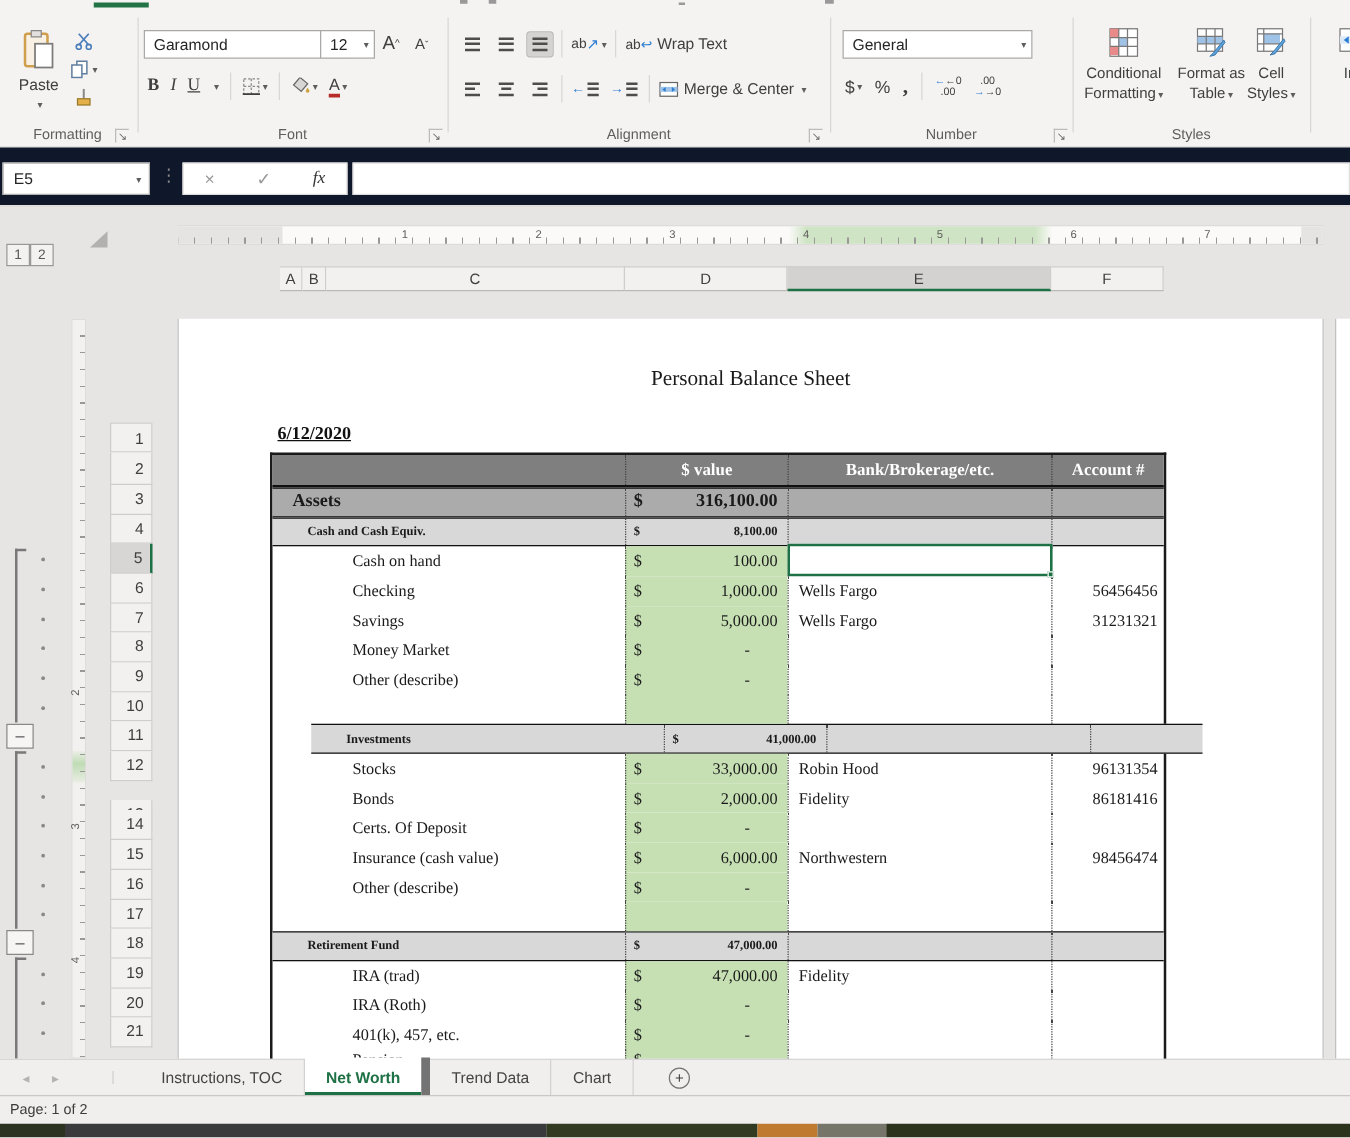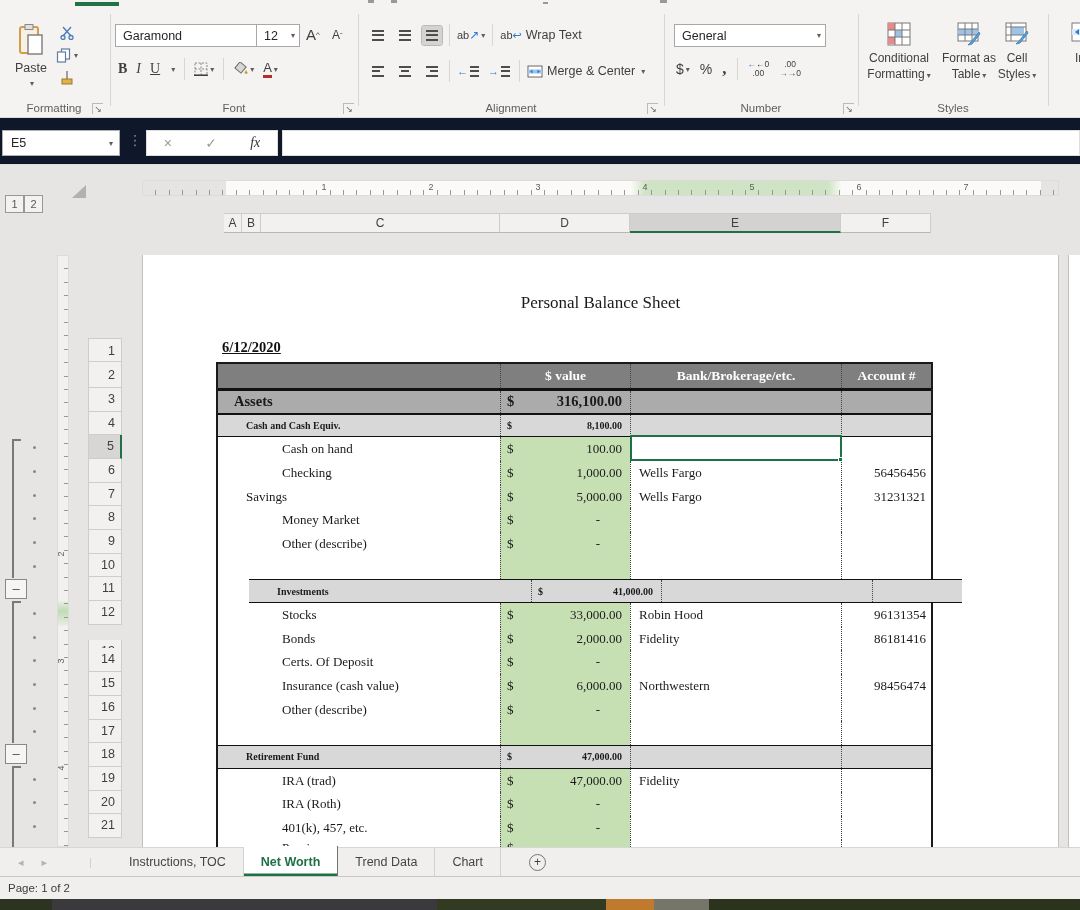--- a/index.html
+++ b/index.html
@@ -109,21 +109,21 @@
   .trow.total .c { font-weight:bold; font-size:14.5px; }
   .trow.section { background:#d8d8d8; border-top:1px solid #111; border-bottom:1px solid #111; }
   .trow.section .c { font-weight:bold; font-size:10px; }
   .trow.item .c-val, .trow.spacer .c-val { background:#c6e0b4; }
   #sel-overlay { position:absolute; left:630px; top:270px; width:212px; height:26px; border:2px solid #1e7145; background:#fff; z-index:5; }
   #sel-handle { position:absolute; right:-3px; bottom:-3px; width:5px; height:5px; background:#1e7145; border:1px solid #fff; }
   
   #tabbar { position:absolute; left:0; top:847px; width:1080px; height:29px; background:#f1efee; border-top:1px solid #d8d6d5; display:flex; align-items:stretch; }
   .nav-arrows { display:flex; align-items:center; gap:18px; padding-left:18px; width:112px; color:#b5b3b2; font-size:11px; }
   .sheet-tab { display:flex; align-items:center; padding:0 17px; font-size:12.5px; color:#444; border-right:1px solid #d4d2d1; }
-  .sheet-tab.active { background:#fff; color:#1e7145; font-weight:bold; box-shadow:inset 0 -2.5px 0 #1e7145; border-right:1px solid #737373; margin-top:-2px; padding-top:2px; }
+  .sheet-tab.active { background:#fff; color:#1e7145; font-weight:bold; box-shadow:inset 0 -2.5px 0 #1e7145; border-right:7px solid #737373; margin-top:-2px; padding-top:2px; }
   #new-sheet { display:flex; align-items:center; margin-left:28px; }
   #new-sheet .circle { width:17px; height:17px; border:1px solid #767472; border-radius:50%; text-align:center; line-height:15px; font-size:12px; color:#3f3f3f; }
   
   #statusbar { position:absolute; left:0; top:876px; width:1080px; height:23px; background:#f1efee; border-top:1px solid #cac8c7; font-size:11.5px; color:#3c3c3c; display:flex; align-items:center; padding-left:8px; }
   
   #taskbar { position:absolute; left:0; top:899px; width:1080px; height:11px; display:flex; }
   #taskbar div { height:11px; }
 </style>
 </head>
 <body>
@@ -533,21 +533,21 @@
         <div class="trow item" style="height: 23.68px;">
           <div class="c c-label" style="padding-left: 64px;">Checking</div>
           <div class="c c-val">
             <span>$</span>
             <span class="v">1,000.00</span>
           </div>
           <div class="c c-bank">Wells Fargo</div>
           <div class="c c-acct">56456456</div>
         </div>
         <div class="trow item" style="height: 23.68px;">
-          <div class="c c-label" style="padding-left: 28px;">Savings</div>
+          <div class="c c-label" style="padding-left: 64px;">Savings</div>
           <div class="c c-val">
             <span>$</span>
             <span class="v">5,000.00</span>
           </div>
           <div class="c c-bank">Wells Fargo</div>
           <div class="c c-acct">31231321</div>
         </div>
         <div class="trow item" style="height: 23.68px;">
           <div class="c c-label" style="padding-left: 64px;">Money Market</div>
           <div class="c c-val dash">

